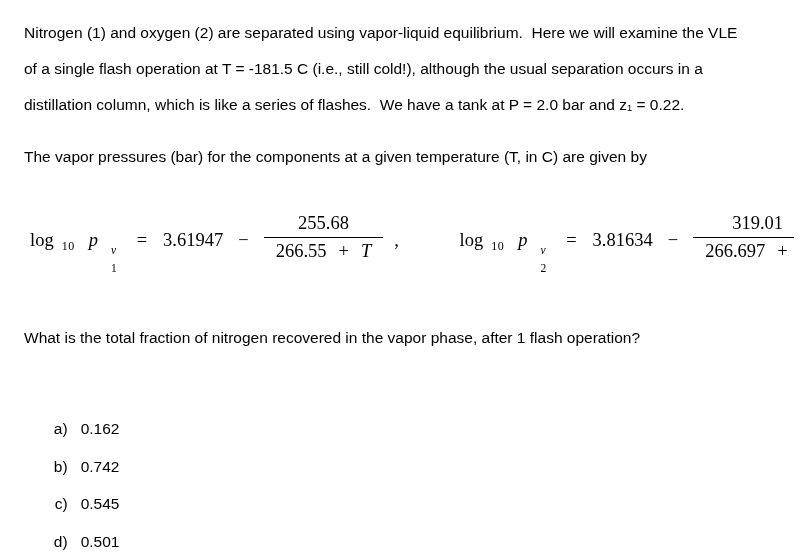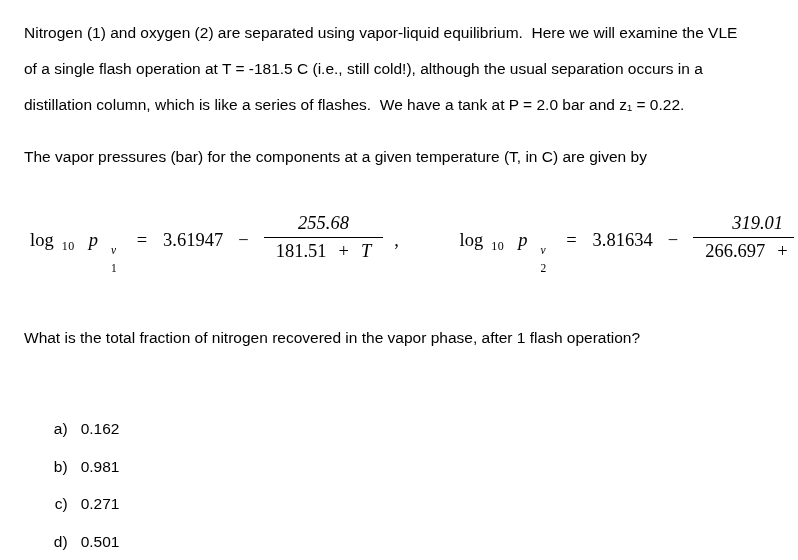--- a/index.html
+++ b/index.html
@@ -60,21 +60,20 @@
   .op  { margin: 0 7px; }
   .frac {
     display: inline-block;
     text-align: center;
     vertical-align: -0.62em;
   }
   .frac .num {
     display: block;
     padding: 0 8px 3px 8px;
     border-bottom: 1.5px solid #000;
-    font-style: italic;
   }
   .frac .den {
     display: block;
     padding: 3px 8px 0 8px;
   }
   .den-var { font-style: italic; }
   .den-op { margin: 0 4px; }
   .trailer { margin-left: 3px; }
 
   
@@ -101,45 +100,45 @@
   <div id="vp-intro">
     <span class="textline">The vapor pressures (bar) for the components at a given temperature (T, in C) are given by</span>
   </div>
 
   <div id="equations">
 
     <span class="equation">
       <span class="func">log</span><span class="func-sub">10</span><span class="var">p</span><span class="stack">
           <span class="sup">v</span>
           <span class="sub">1</span>
-        </span><span class="rel">=</span><span class="const">3.61947</span><span class="op">−</span><span class="frac"><span class="num">255.68</span><span class="den"><span>181.51</span><span class="den-op">+</span><span class="den-var">T</span></span></span><span class="trailer">,</span>
+        </span><span class="rel">=</span><span class="const">3.61947</span><span class="op">−</span><span class="frac"><span class="num">255.68</span><span class="den"><span>266.55</span><span class="den-op">+</span><span class="den-var">T</span></span></span><span class="trailer">,</span>
     </span>
 
     <span class="equation second">
       <span class="func">log</span><span class="func-sub">10</span><span class="var">p</span><span class="stack">
           <span class="sup">v</span>
           <span class="sub">2</span>
         </span><span class="rel">=</span><span class="const">3.81634</span><span class="op">−</span><span class="frac"><span class="num">319.01</span><span class="den"><span>266.697</span><span class="den-op">+</span><span class="den-var">T</span></span></span>
     </span>
 
   </div>
 
   <div id="question">
     <span class="textline">What is the total fraction of nitrogen recovered in the vapor phase, after 1 flash operation?</span>
   </div>
 
   <div id="choices">
     <div class="choice">
       <span class="label">a)</span><span class="value">0.162</span>
     </div>
     <div class="choice">
-      <span class="label">b)</span><span class="value">0.981</span>
+      <span class="label">b)</span><span class="value">0.742</span>
     </div>
     <div class="choice">
-      <span class="label">c)</span><span class="value">0.271</span>
+      <span class="label">c)</span><span class="value">0.545</span>
     </div>
     <div class="choice">
       <span class="label">d)</span><span class="value">0.501</span>
     </div>
     <div class="choice">
       <span class="label">e)</span><span class="value">0.728</span>
     </div>
   </div>
 
 </div>

